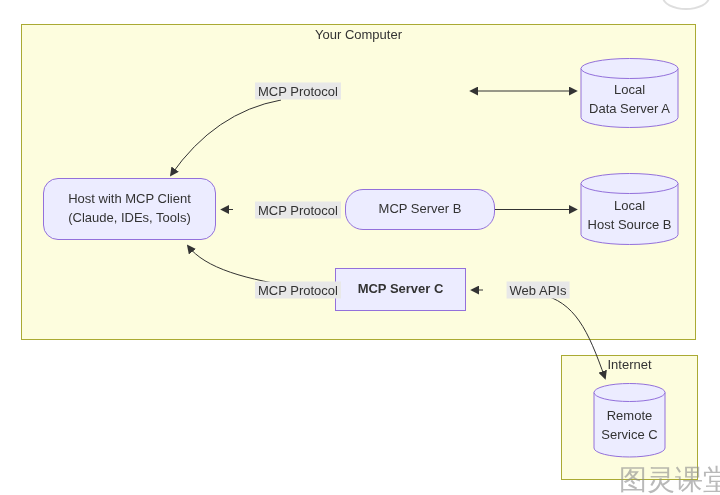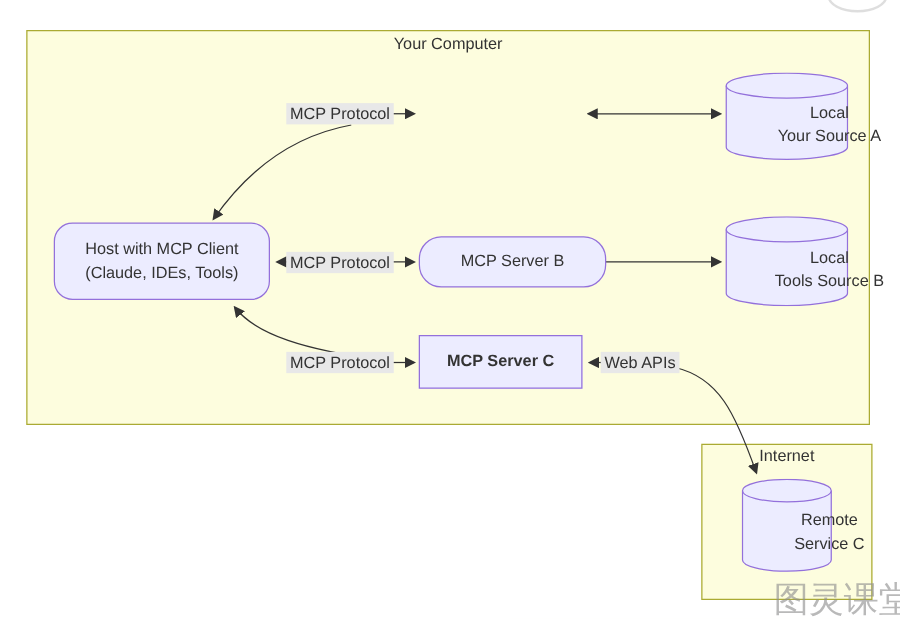--- a/index.html
+++ b/index.html
@@ -33,41 +33,41 @@
   
   .node {
     position:absolute; z-index:3;
     background:var(--node-fill,#ECECFF);
     border:1px solid var(--node-border,#9370DB);
     display:flex; flex-direction:column; align-items:center; justify-content:center;
     font-size:13px; line-height:1.45; text-align:center; color:var(--text,#333);
   }
   #node-host    { left:43px;  top:178px; width:173px; height:62px;border-radius:15px; }
   #node-server-a{ left:335px; top:70px;  width:131px; height:42px; }
-  #node-server-b{ left:335px; top:189px; width:150px; height:41px;border-radius:18px; }
+  #node-server-b{ left:345px; top:189px; width:150px; height:41px;border-radius:18px; }
   #node-server-c{ left:335px; top:268px; width:131px; height:43px;font-weight:bold; }
 
   
   .cyl { position:absolute; z-index:3; background:transparent; border:none; }
   #node-data-a { left:580px; top:58px;  width:99px; height:70px; }
   #node-data-b { left:580px; top:173px; width:99px; height:72px; }
   #node-remote { left:593px; top:383px; width:73px; height:75px; }
   .cyl svg.shape { position:absolute; left:0; top:0; }
   .cyl .cyl-text {
     position:absolute; left:0; top:0; width:100%; height:100%;
     display:flex; flex-direction:column; align-items:center; justify-content:center;
-    padding-top:14px; font-size:13px; line-height:1.45; text-align:center;margin-left:34px;
+    padding-top:14px; font-size:13px; line-height:1.45; text-align:center;
   }
   .cyl-fill { fill:var(--node-fill,#ECECFF); stroke:var(--node-border,#9370DB); stroke-width:1; }
 
   
   .edge-label {
     position:absolute; z-index:3; transform:translate(-50%,-50%);
     background:var(--label-bg,#e8e8e8); color:var(--text,#333);
-    font-size:13px; padding:1px 3px; white-space:nowrap;
+    font-size:13px; padding:1px 3px; white-space:nowrap;margin-left:26px;
   }
   #elabel-a { left:272px; top:91px; }
   #elabel-b { left:272px; top:210px; }
   #elabel-c { left:272px; top:290px; }
   #elabel-web { left:512px; top:290px; }
 
   
   .watermark {
     position:absolute; z-index:4; left:619px; top:461px;
     font-size:28px; letter-spacing:0px; font-weight:400;
@@ -125,31 +125,31 @@
     <div>MCP Server C</div>
   </div>
 
   <div class="node cyl" id="node-data-a">
     <svg class="shape" width="99" height="70" viewBox="0 0 99 70">
       <path class="cyl-fill" d="M1,10.5 L1,59.5 A48.5,10 0 0 0 98,59.5 L98,10.5"></path>
       <ellipse class="cyl-fill" cx="49.5" cy="10.5" rx="48.5" ry="10"></ellipse>
     </svg>
     <div class="cyl-text">
       <div>Local</div>
-      <div>Your Source A</div>
+      <div>Data Server A</div>
     </div>
   </div>
   <div class="node cyl" id="node-data-b">
     <svg class="shape" width="99" height="72" viewBox="0 0 99 72">
       <path class="cyl-fill" d="M1,10.5 L1,61.5 A48.5,10 0 0 0 98,61.5 L98,10.5"></path>
       <ellipse class="cyl-fill" cx="49.5" cy="10.5" rx="48.5" ry="10"></ellipse>
     </svg>
     <div class="cyl-text">
       <div>Local</div>
-      <div>Tools Source B</div>
+      <div>Host Source B</div>
     </div>
   </div>
   <div class="node cyl" id="node-remote">
     <svg class="shape" width="73" height="75" viewBox="0 0 73 75">
       <path class="cyl-fill" d="M1,9.5 L1,65 A35.5,9 0 0 0 72,65 L72,9.5"></path>
       <ellipse class="cyl-fill" cx="36.5" cy="9.5" rx="35.5" ry="9"></ellipse>
     </svg>
     <div class="cyl-text" style="padding-top:11px;">
       <div>Remote</div>
       <div>Service C</div>

